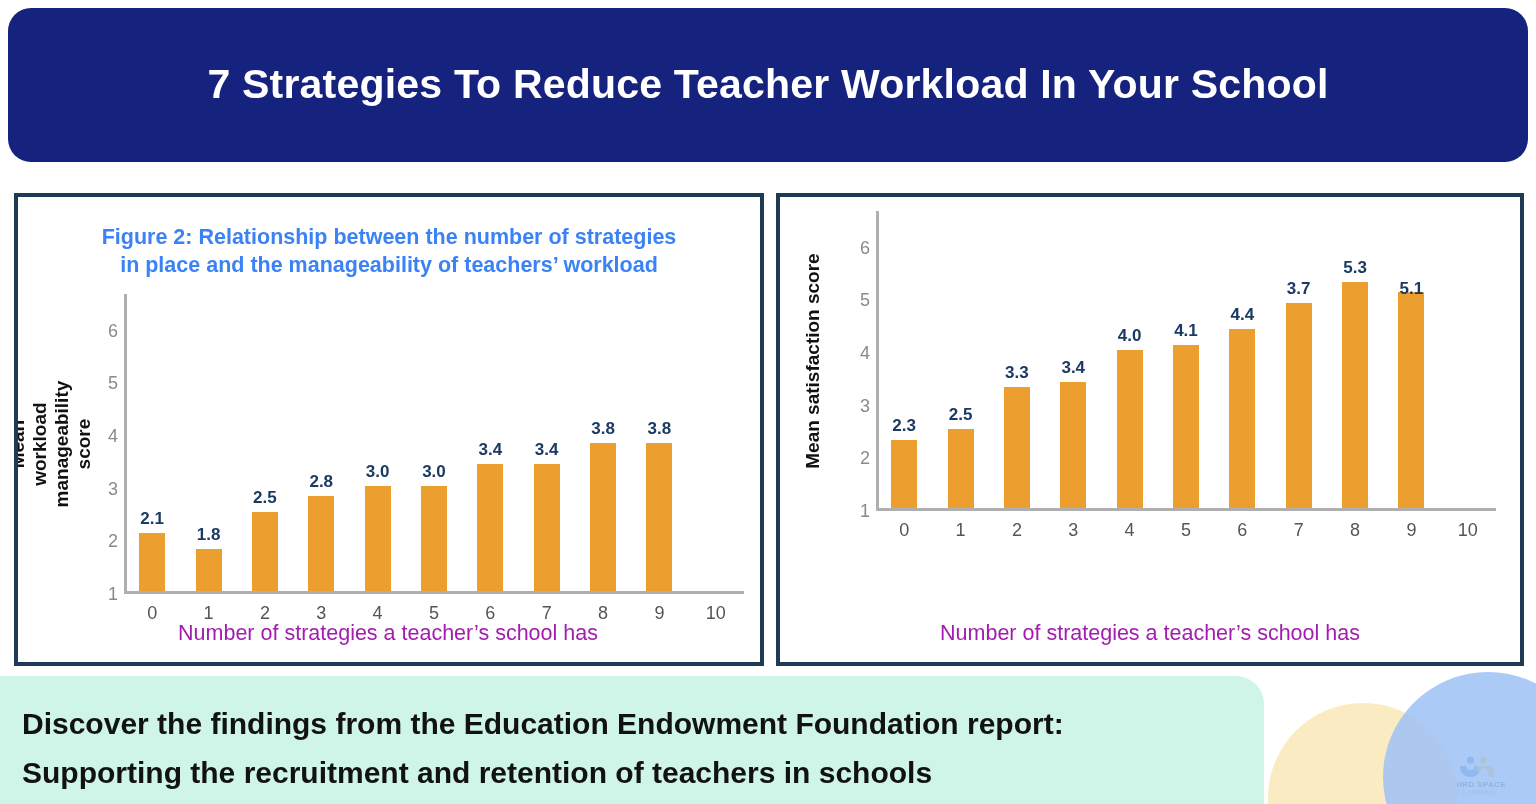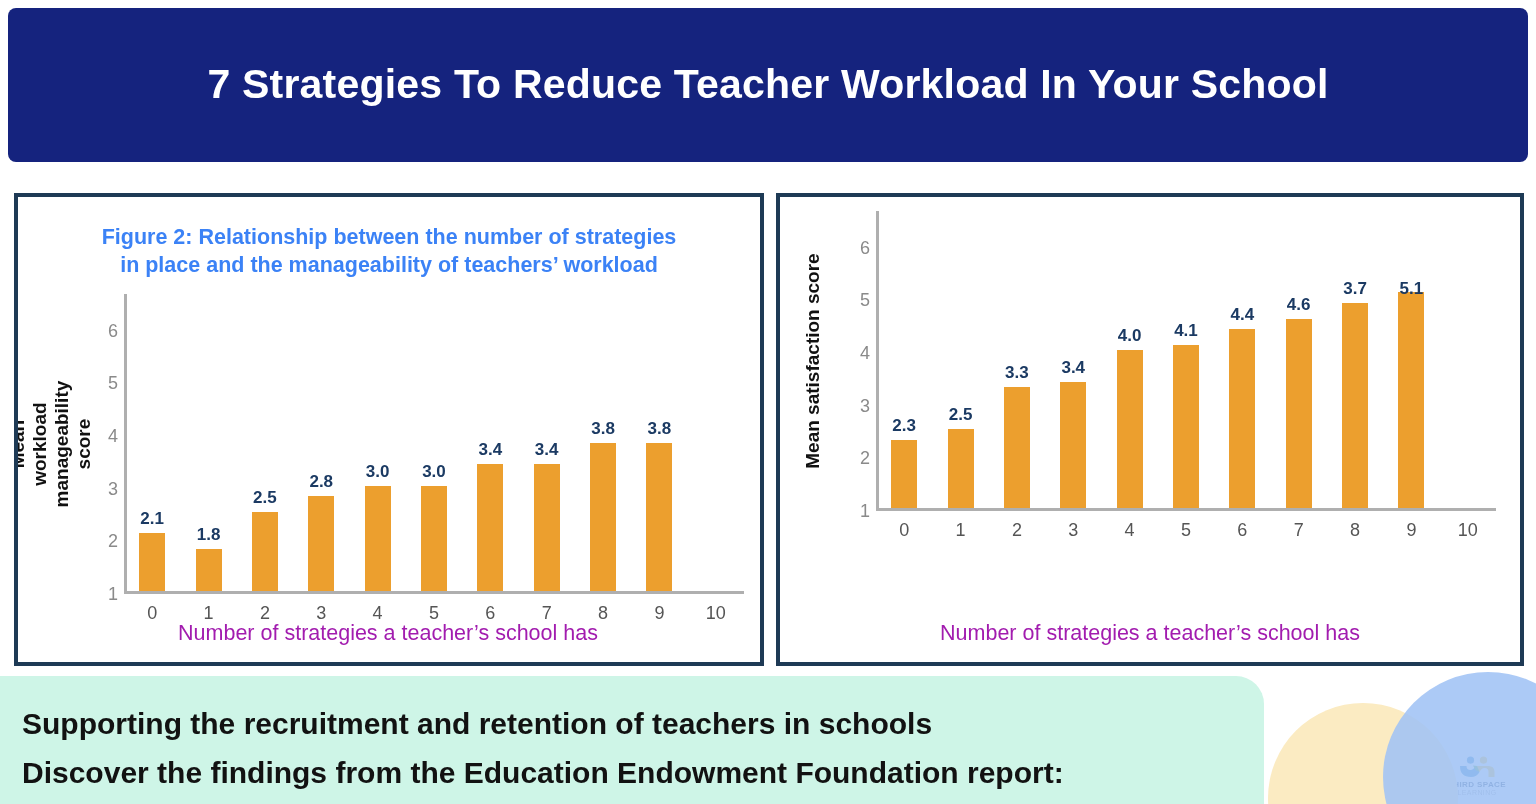--- a/index.html
+++ b/index.html
@@ -10,21 +10,21 @@
     overflow: hidden;
   }
   #root { position: relative; width: 1536px; height: 804px; background:#fff; }
 
   
   .header-bar {
     position: absolute;
     left: 8px; top: 8px;
     width: 1520px; height: 154px;
     background: #15237E;
-    border-radius: 8px;
+    border-radius: 23px;
     display: flex; align-items: center; justify-content: center;
   }
   .header-title {
     color: #ffffff;
     font-size: 41px;
     font-weight: bold;
     letter-spacing: 0.2px;
     text-align: center;
     line-height: 1.1;
     white-space: nowrap;
@@ -327,26 +327,26 @@
           </div>
           <div class="bar-col" style="width: 56.3636px;">
             <div class="bar-value" style="bottom: 167.158px;">4.1</div>
             <div class="bar" style="height: 163.158px; background: rgb(236, 159, 46);"></div>
           </div>
           <div class="bar-col" style="width: 56.3636px;">
             <div class="bar-value" style="bottom: 182.947px;">4.4</div>
             <div class="bar" style="height: 178.947px; background: rgb(236, 159, 46);"></div>
           </div>
           <div class="bar-col" style="width: 56.3636px;">
-            <div class="bar-value" style="bottom: 193.474px;">4.6</div>
-            <div class="bar" style="height: 189.474px; background: rgb(236, 159, 46);"></div>
-          </div>
-          <div class="bar-col" style="width: 56.3636px;">
             <div class="bar-value" style="bottom: 209.263px;">3.7</div>
             <div class="bar" style="height: 205.263px; background: rgb(236, 159, 46);"></div>
+          </div>
+          <div class="bar-col" style="width: 56.3636px;">
+            <div class="bar-value" style="bottom: 230.316px;">5.3</div>
+            <div class="bar" style="height: 226.316px; background: rgb(236, 159, 46);"></div>
           </div>
           <div class="bar-col" style="width: 56.3636px;">
             <div class="bar-value" style="bottom: 209px;">5.1</div>
             <div class="bar" style="height: 215.789px; background: rgb(236, 159, 46);"></div>
           </div>
         </div>
       <div class="xticks" id="xticks-right" style="left: 96px; width: 620px; bottom: -30px;">
           <div class="xtick" style="width: 56.3636px;">0</div>
           <div class="xtick" style="width: 56.3636px;">1</div>
           <div class="xtick" style="width: 56.3636px;">2</div>
@@ -385,17 +385,17 @@
       <path d="M18 9.5 q2 0 4 0.5 l2.5 6 l-4 -2 z" fill="#49A942"></path>
     </svg>
     <div class="logo-text1">THIRD SPACE</div>
     <div class="logo-text2">LEARNING</div>
   </div>
 
   <div class="deco-circle" id="deco-yellow"></div>
   <div class="deco-circle" id="deco-blue"></div>
 
   <div class="banner">
+    <div class="banner-line">Discover the findings from the Education Endowment Foundation report:</div>
     <div class="banner-line">Supporting the recruitment and retention of teachers in schools</div>
-    <div class="banner-line">Discover the findings from the Education Endowment Foundation report:</div>
   </div>
 
 </div>
 
 </body></html>

